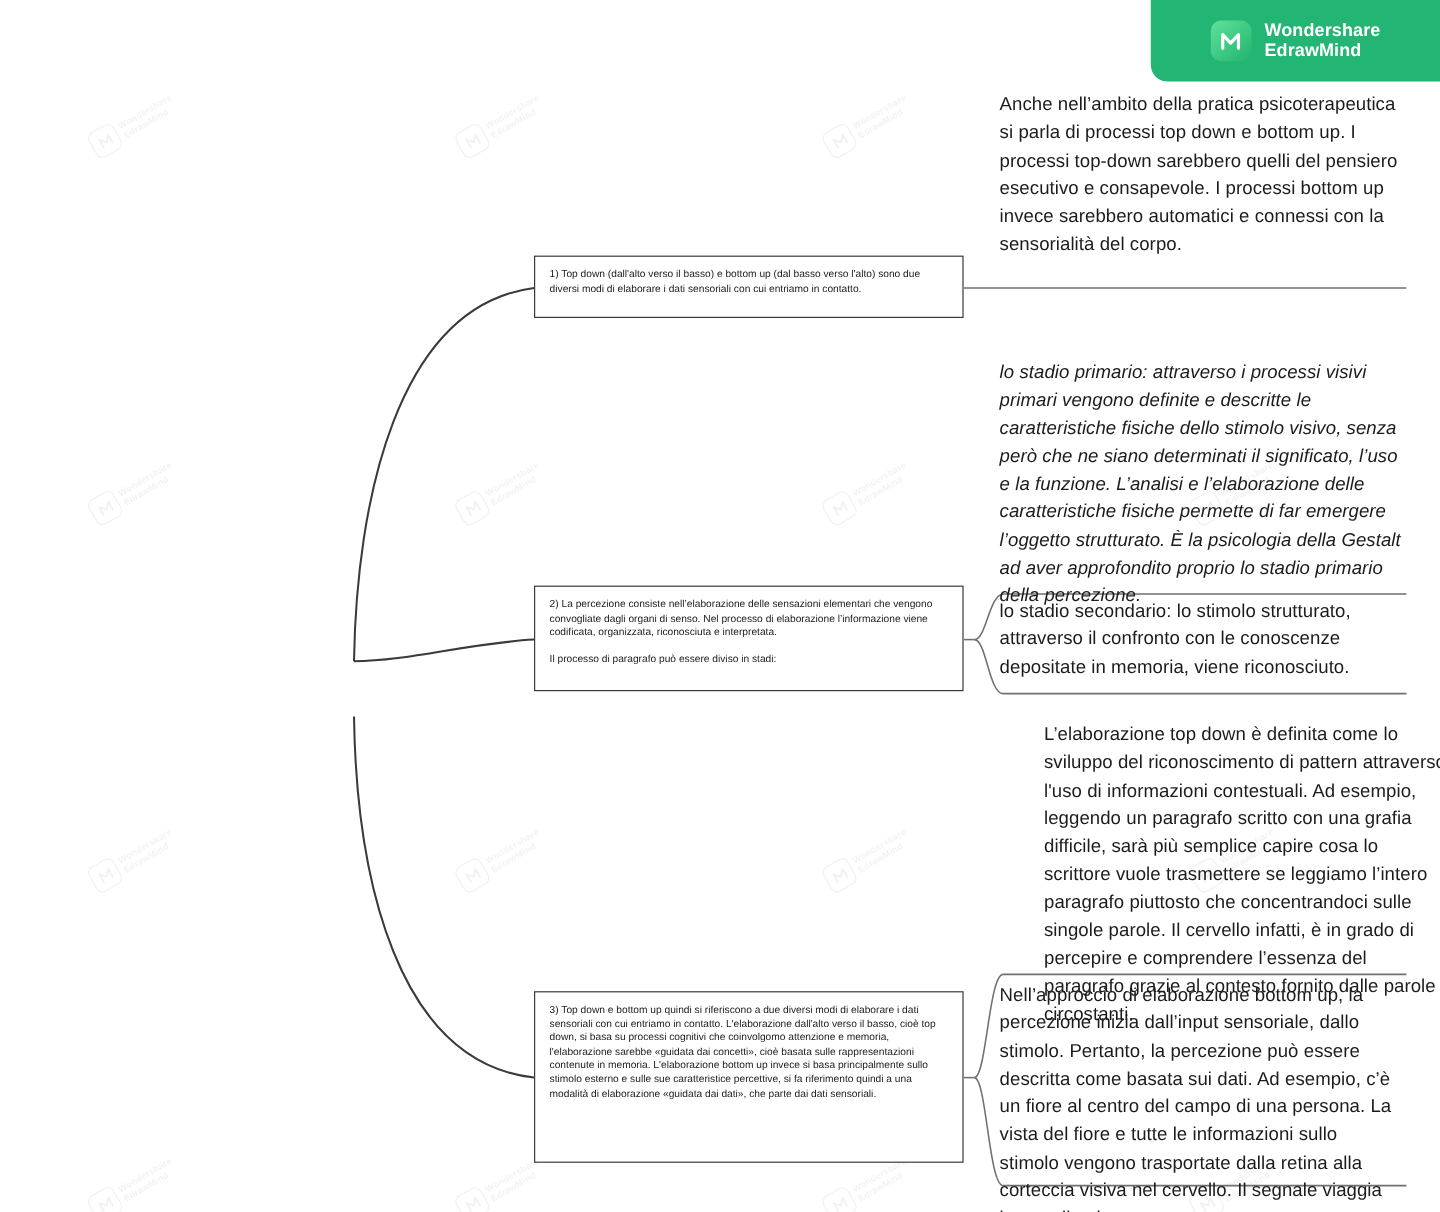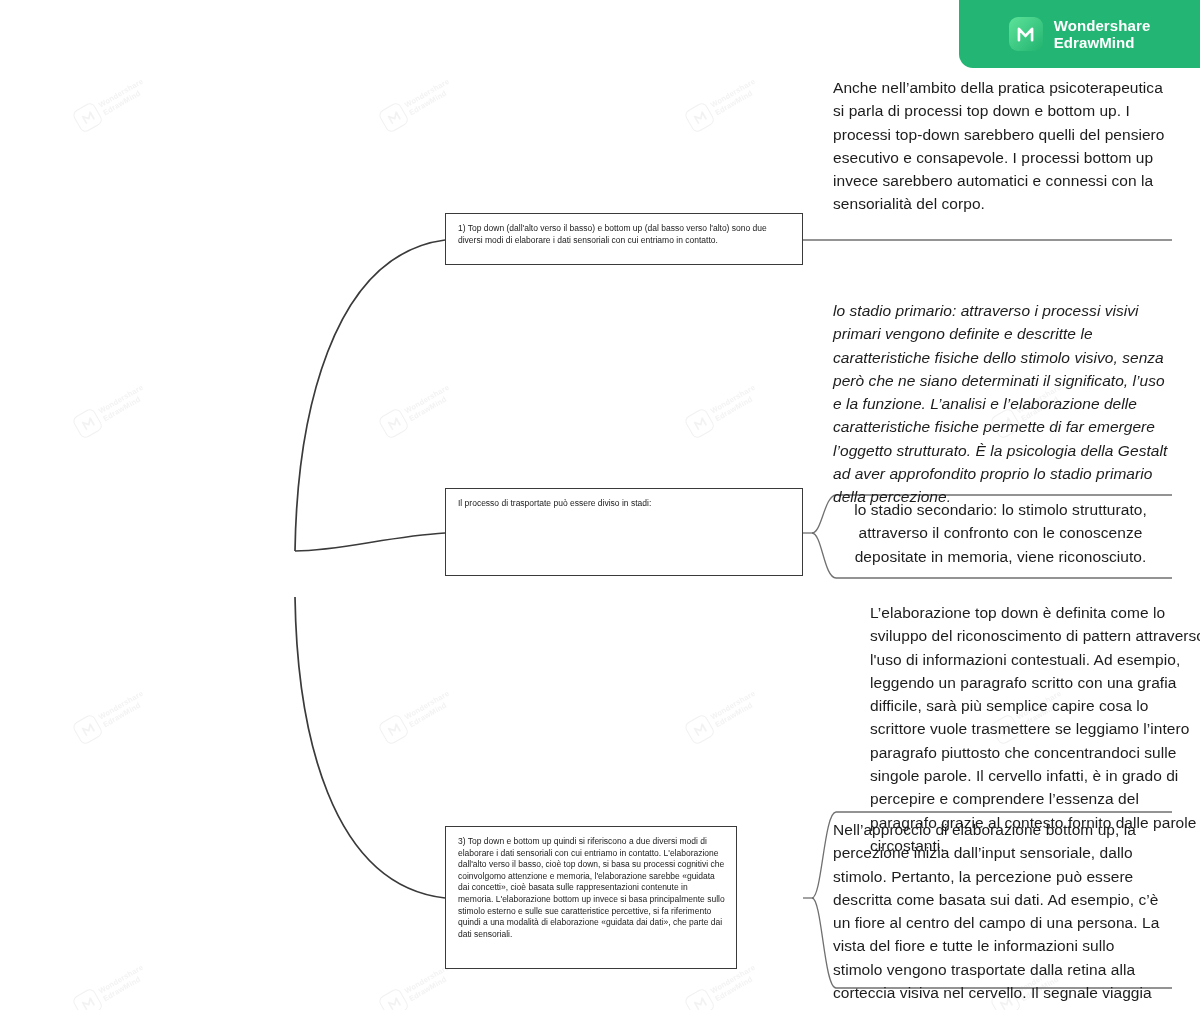--- a/index.html
+++ b/index.html
@@ -80,32 +80,32 @@
     padding:9px 11px 5px 12px;
   }
   .box p{
     margin:0;
     font-size:8.5px;line-height:11.6px;color:#1a1a1a;
   }
   .box p + p{margin-top:11.6px;}
 
   #node1{left:445px;top:213px;width:358px;height:52px;}
   #node2{left:445px;top:488px;width:358px;height:88px;}
-  #node3{left:445px;top:826px;width:292px;height:143px;}
+  #node3{left:445px;top:826px;width:358px;height:143px;}
 
   
   .leaf{
     position:absolute;z-index:3;
     color:#1c1c1c;
     font-size:15.5px;line-height:23.3px;
     letter-spacing:.05px;
   }
   #leaf1{left:833px;top:76px;width:335px;}
   #leaf2{left:833px;top:299px;width:335px;font-style:italic;}
-  #leaf3{left:833px;top:498px;width:335px;text-align:center;}
+  #leaf3{left:833px;top:498px;width:335px;}
   #leaf4{left:870px;top:601px;width:335px;}
   #leaf5{left:833px;top:818px;width:335px;}
 </style>
 </head>
 <body>
 
 <div class="canvas">
 
   <div class="wm-layer">
     <div class="wm" style="left:72px;top:92px;">
@@ -293,21 +293,22 @@
       <span>Wondershare</span><br><span>EdrawMind</span>
     </span>
   </div>
 
 
   <div class="box" id="node1">
     <p>1) Top down (dall'alto verso il basso) e bottom up (dal basso verso l'alto) sono due diversi modi di elaborare i dati sensoriali con cui entriamo in contatto.</p>
   </div>
 
   <div class="box" id="node2">
-    <p>Il processo di trasportate può essere diviso in stadi:</p>
+    <p>2) La percezione consiste nell’elaborazione delle sensazioni elementari che vengono convogliate dagli organi di senso. Nel processo di elaborazione l’informazione viene codificata, organizzata, riconosciuta e interpretata.</p>
+    <p>Il processo di paragrafo può essere diviso in stadi:</p>
   </div>
 
   <div class="box" id="node3">
     <p>3) Top down e bottom up quindi si riferiscono a due diversi modi di elaborare i dati sensoriali con cui entriamo in contatto. L'elaborazione dall'alto verso il basso, cioè top down, si basa su processi cognitivi che coinvolgomo attenzione e memoria, l'elaborazione sarebbe «guidata dai concetti», cioè basata sulle rappresentazioni contenute in memoria. L'elaborazione bottom up invece si basa principalmente sullo stimolo esterno e sulle sue caratteristice percettive, si fa riferimento quindi a una modalità di elaborazione «guidata dai dati», che parte dai dati sensoriali.</p>
   </div>
 
   <div class="leaf" id="leaf1">Anche nell’ambito della pratica psicoterapeutica si parla di processi top down e bottom up. I processi top-down sarebbero quelli del pensiero esecutivo e consapevole. I processi bottom up invece sarebbero automatici e connessi con la sensorialità del corpo.</div>
   <div class="leaf" id="leaf2">lo stadio primario: attraverso i processi visivi primari vengono definite e descritte le caratteristiche fisiche dello stimolo visivo, senza però che ne siano determinati il significato, l’uso e la funzione. L’analisi e l’elaborazione delle caratteristiche fisiche permette di far emergere l’oggetto strutturato.  È la psicologia della Gestalt ad aver approfondito proprio lo stadio primario della percezione.</div>
   <div class="leaf" id="leaf3">lo stadio secondario: lo stimolo strutturato, attraverso il confronto con le conoscenze depositate in memoria, viene riconosciuto.</div>
   <div class="leaf" id="leaf4">L’elaborazione top down è definita come lo sviluppo del riconoscimento di pattern attraverso l'uso di informazioni contestuali. Ad esempio, leggendo un paragrafo scritto con una grafia difficile, sarà più semplice capire cosa lo scrittore vuole trasmettere se leggiamo l’intero paragrafo piuttosto che concentrandoci sulle singole parole. Il cervello infatti, è in grado di percepire e comprendere l’essenza del paragrafo grazie al contesto fornito dalle parole circostanti.</div>

